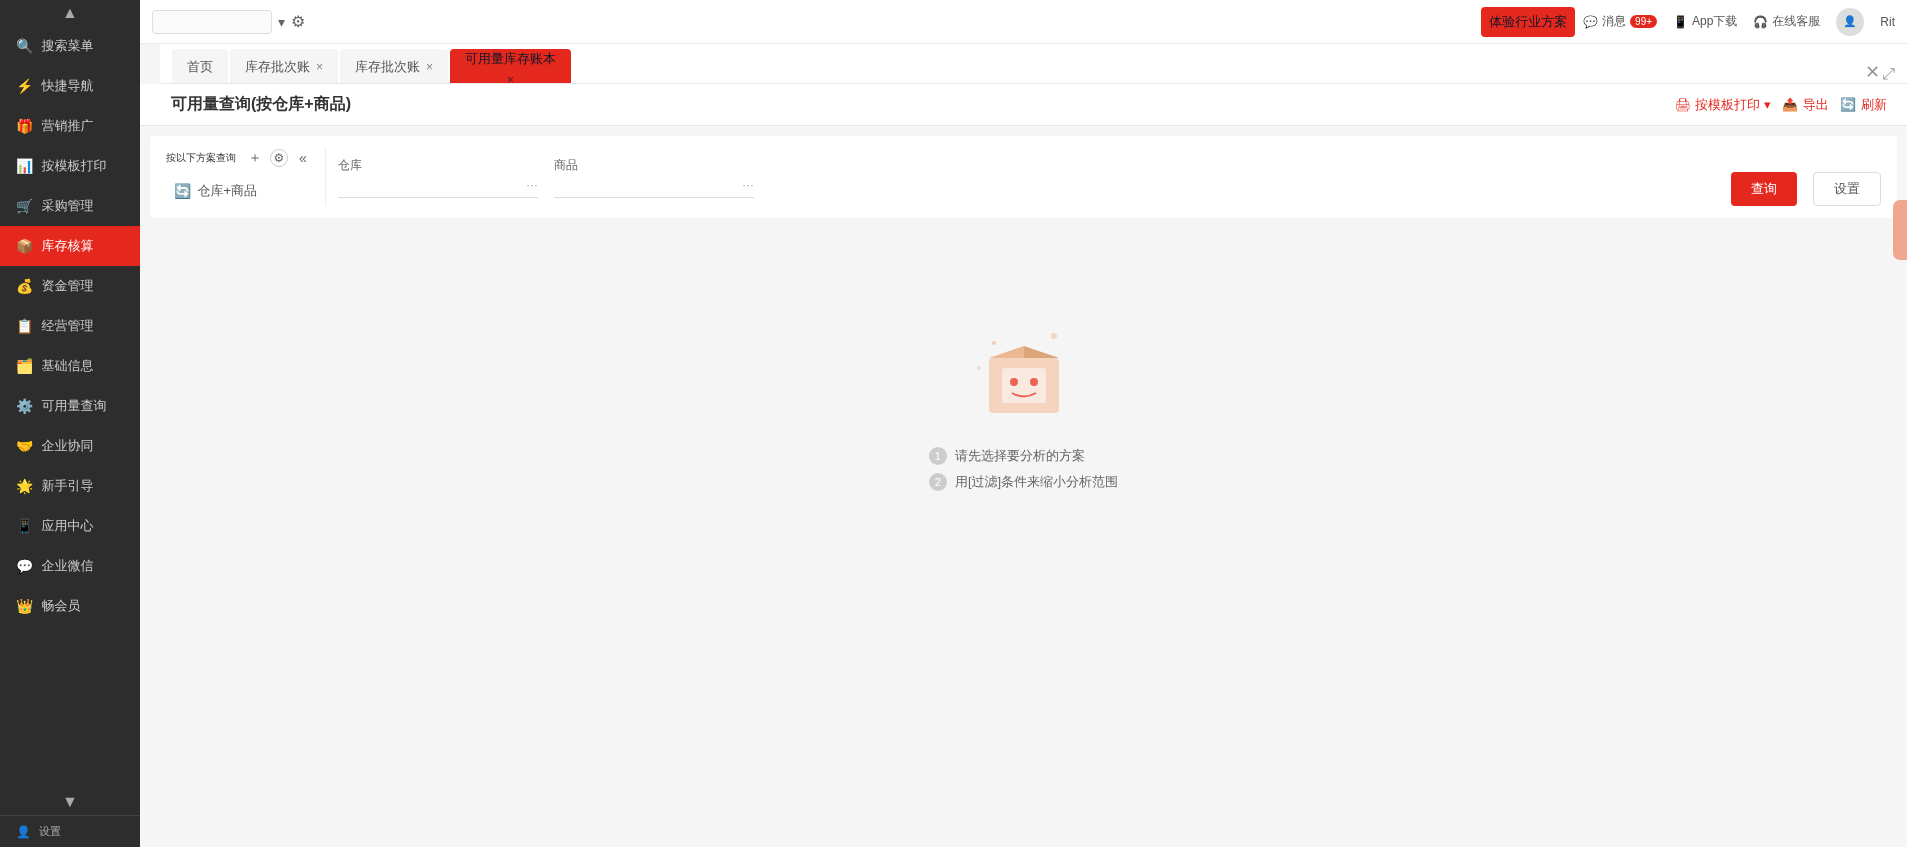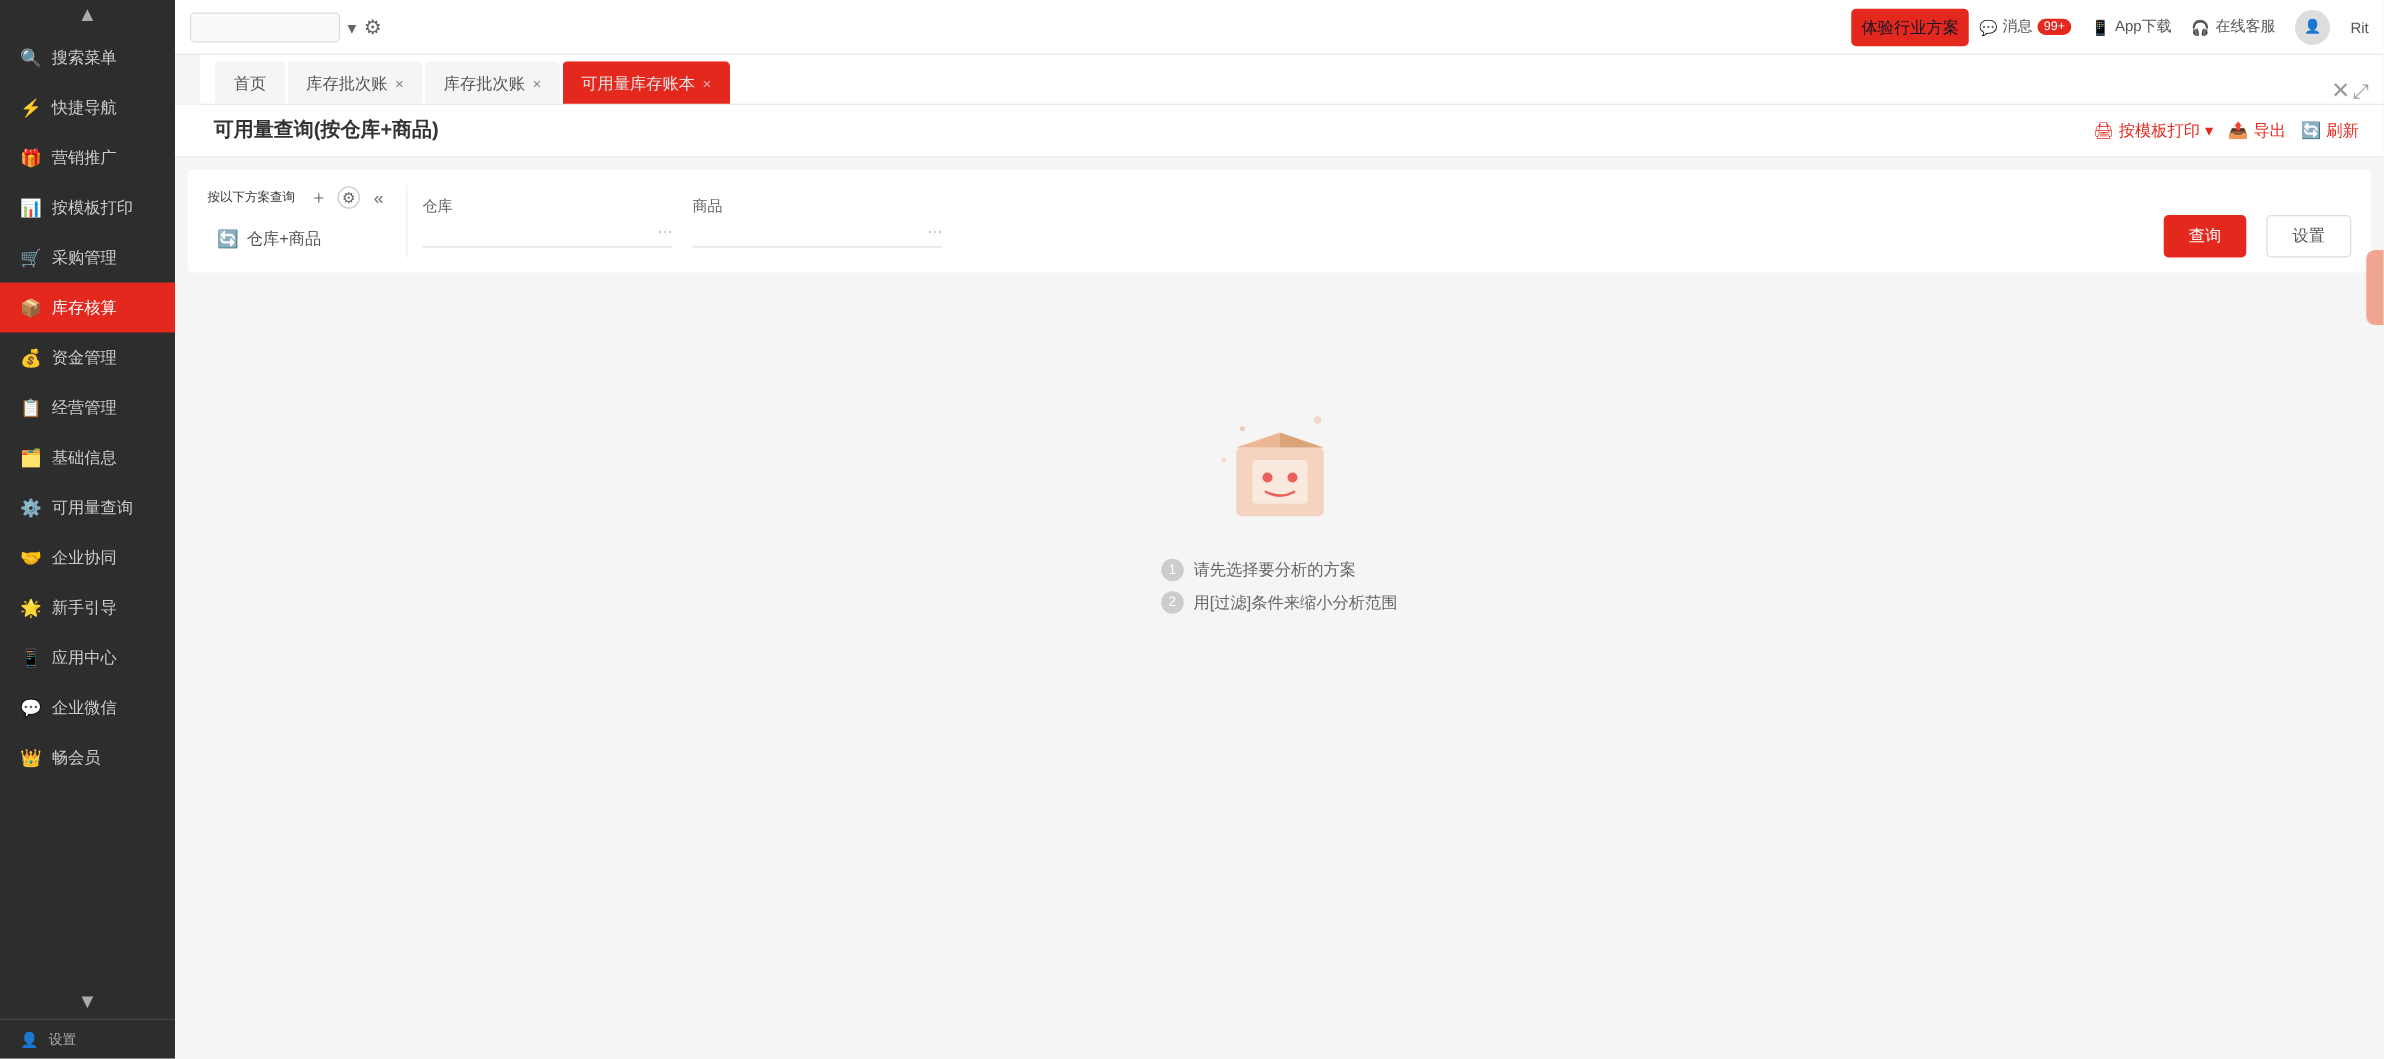--- a/index.html
+++ b/index.html
@@ -193,22 +193,23 @@
       border-top-left-radius: 4px;
       border-top-right-radius: 4px;
       border: 1px solid transparent;
       border-bottom: none;
       color: #555;
       background: #f5f5f5;
       position: relative;
     }
     .tab.active {
       background: #e5281e;
-      color: #e5e5e5;
+      color: #0f172a;
       border-color: #e5281e;
+      flex-direction: column;
     }
     .tab-close {
       font-size: 12px;
       opacity: 0.7;
       cursor: pointer;
       background: none;
       border: none;
       color: inherit;
       padding: 0;
       line-height: 1;

